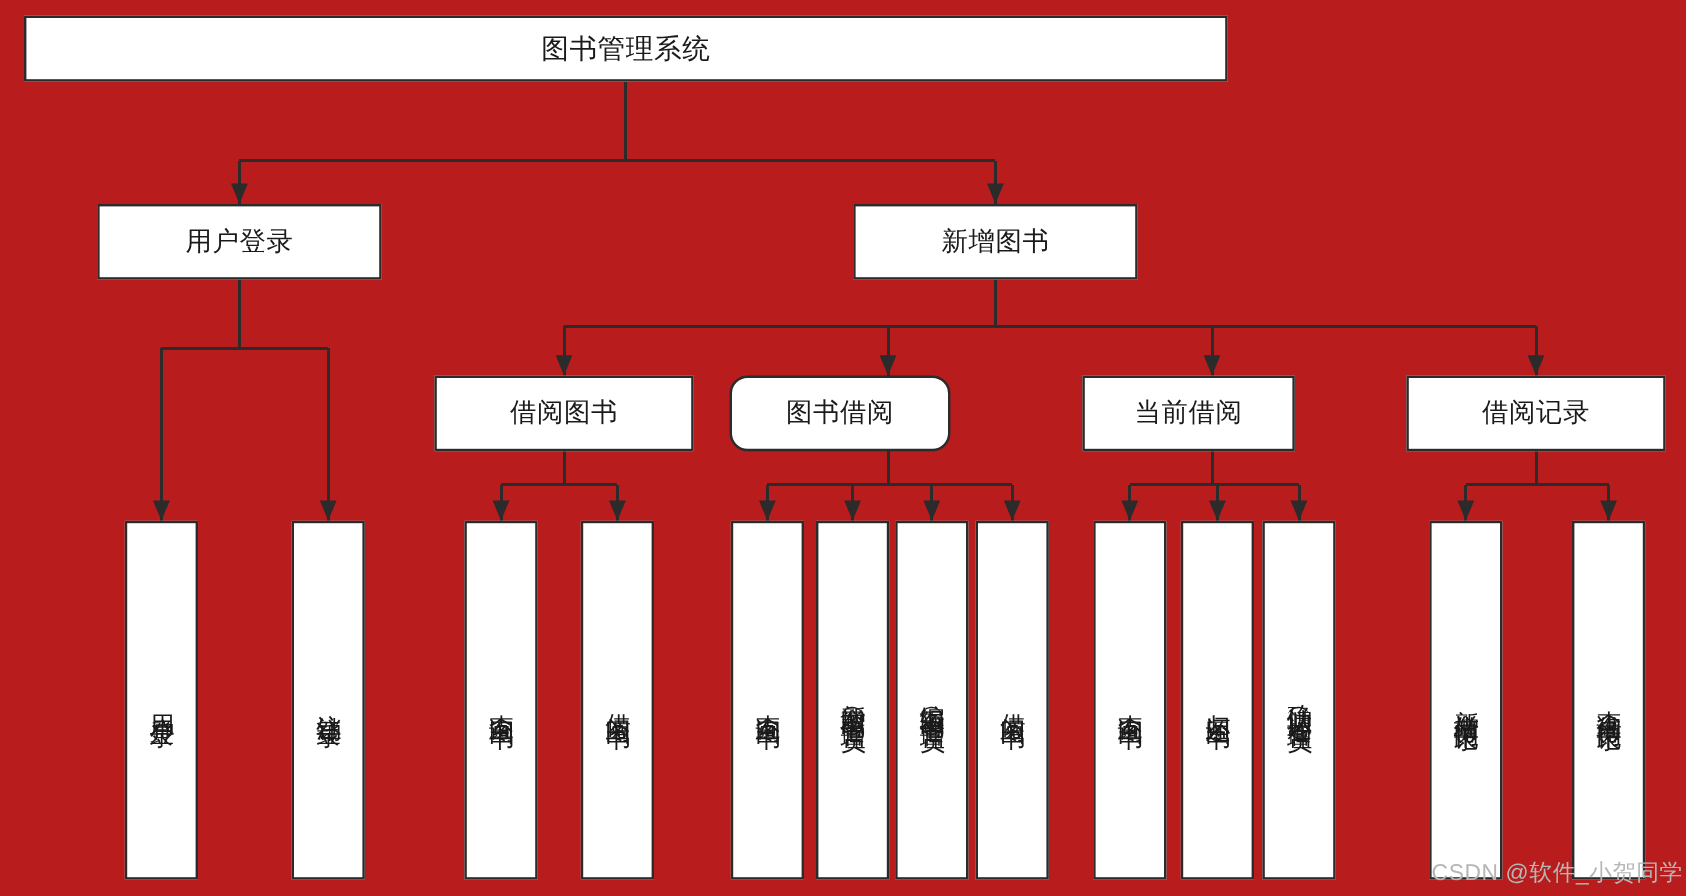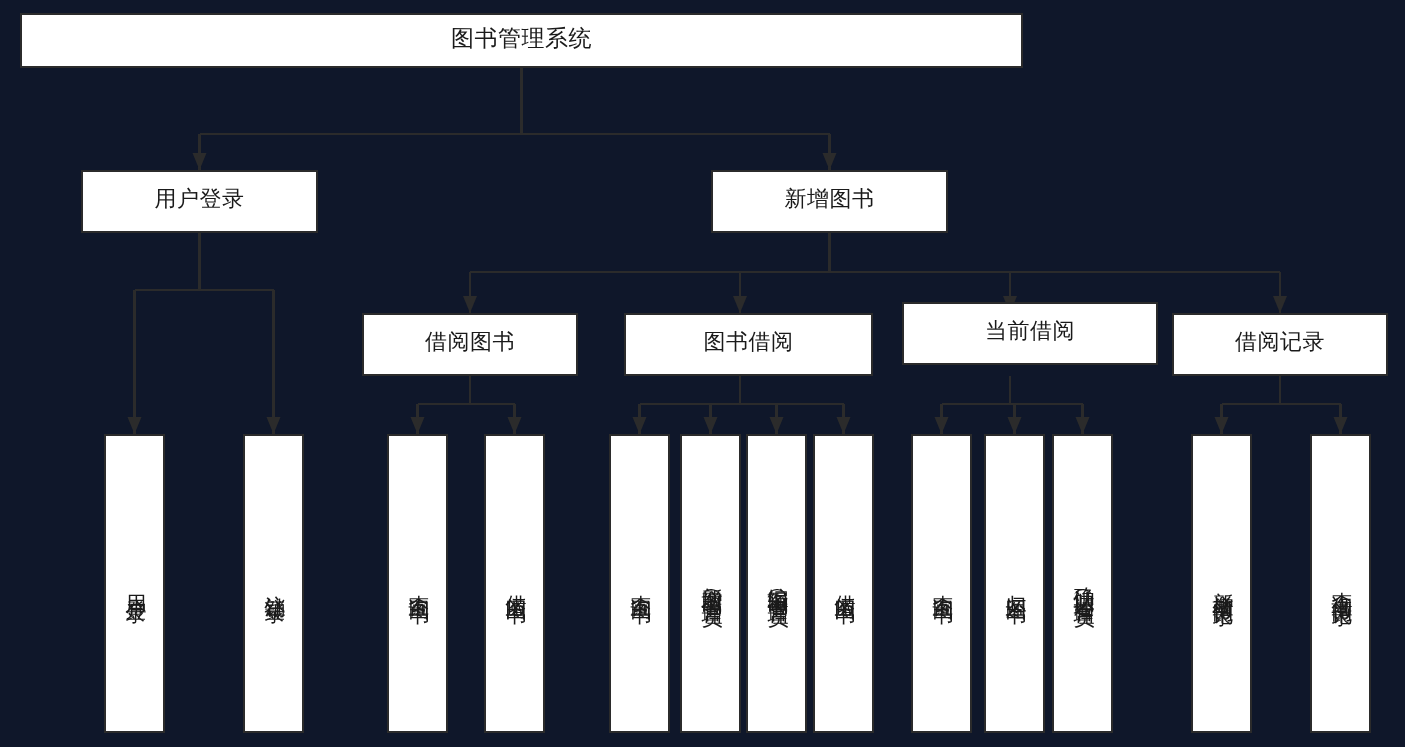--- a/index.html
+++ b/index.html
@@ -7,23 +7,22 @@
     padding: 0;
     background: #ffffff;
   }
   body {
     font-family: "Liberation Sans", "DejaVu Sans", sans-serif;
   }
   #canvas {
     position: relative;
     width: 1405px;
     height: 747px;
-    background: #0f172a;
+    background: #b91c1c;
     overflow: hidden;
-    font-family: Liberation Mono, monospace;
   }
   #edges {
     position: absolute;
     left: 0;
     top: 0;
     width: 1405px;
     height: 747px;
     pointer-events: none;
   }
   .node {
@@ -135,24 +134,24 @@
       </div>
       <div class="node h-node" style="left: 81px; top: 170px; width: 237px; height: 63px;">
         <span class="node-label">用户登录</span>
       </div>
       <div class="node h-node" style="left: 711px; top: 170px; width: 237px; height: 63px;">
         <span class="node-label">新增图书</span>
       </div>
       <div class="node h-node" style="left: 362px; top: 313px; width: 216px; height: 63px;">
         <span class="node-label">借阅图书</span>
       </div>
-      <div class="node h-node" style="left: 624px; top: 313px; width: 249px; height: 63px;">
+      <div class="node h-node" style="left: 608px; top: 313px; width: 184px; height: 63px; border-radius: 15px;">
         <span class="node-label">图书借阅</span>
       </div>
-      <div class="node h-node" style="left: 902px; top: 302px; width: 256px; height: 63px;">
+      <div class="node h-node" style="left: 902px; top: 313px; width: 177px; height: 63px;">
         <span class="node-label">当前借阅</span>
       </div>
       <div class="node h-node" style="left: 1172px; top: 313px; width: 216px; height: 63px;">
         <span class="node-label">借阅记录</span>
       </div>
       <div class="node v-node" style="left: 104px; top: 434px; width: 61px; height: 299px;">
         <span class="node-label">用户登录</span>
       </div>
       <div class="node v-node" style="left: 243px; top: 434px; width: 61px; height: 299px;">
         <span class="node-label">注销登录</span>
@@ -184,13 +183,14 @@
       <div class="node v-node" style="left: 1052px; top: 434px; width: 61px; height: 299px;">
         <span class="node-label">确认归还（管理员）</span>
       </div>
       <div class="node v-node" style="left: 1191px; top: 434px; width: 61px; height: 299px;">
         <span class="node-label">新增借阅记录</span>
       </div>
       <div class="node v-node" style="left: 1310px; top: 434px; width: 61px; height: 299px;">
         <span class="node-label">查询借阅记录</span>
       </div>
     </div>
+  <div class="watermark" style="left:1193px; top:714px;">CSDN @软件_小贺同学</div>
 </div>
 
 </body></html>

